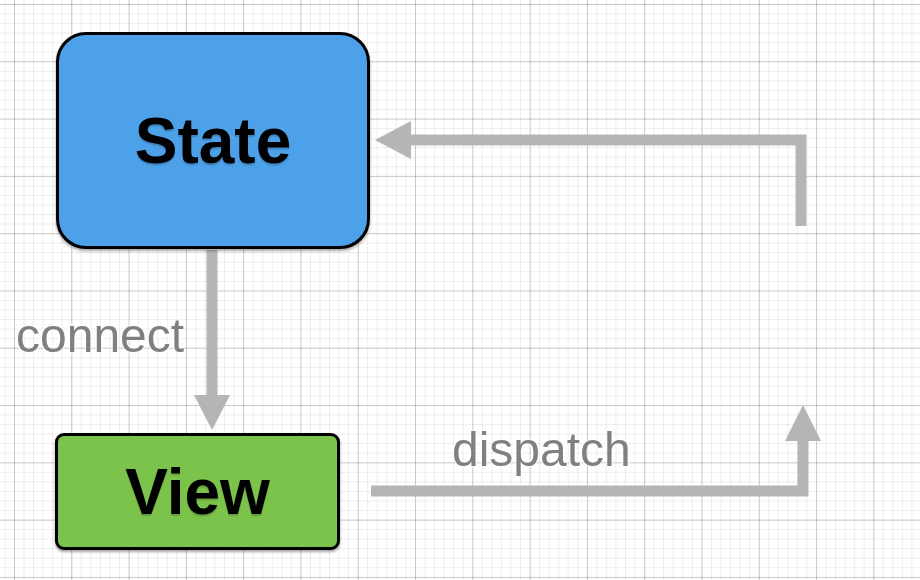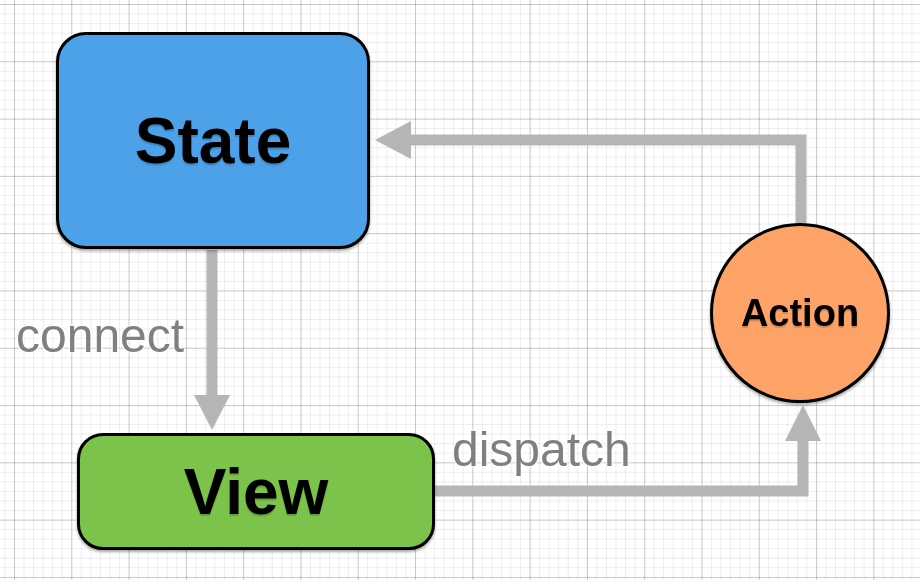--- a/index.html
+++ b/index.html
@@ -65,24 +65,23 @@
     left: 56px;
     top: 32px;
     width: 314px;
     height: 217px;
     border-radius: 30px;
   }
   .node-state .node-label { font-size: 64px; }
   .node-view {
     left: 55px;
     top: 433px;
-    width: 358px;
+    width: 285px;
     height: 117px;
-    border-radius: 26px;
-    margin-left: 22px;
+    border-radius: 9px;
   }
   .node-view .node-label { font-size: 64px; }
   .node-action {
     left: 710px;
     top: 223px;
     width: 180px;
     height: 180px;
     border-radius: 50%;
   }
   .node-action .node-label { font-size: 38px; }
@@ -123,21 +122,18 @@
   </svg>
 
   <div class="node node-state" style="background-color: rgb(76, 161, 233); border-color: rgb(0, 0, 0);">
     <span class="node-label">State</span>
   </div>
 
   <div class="node node-view" style="background-color: rgb(124, 195, 75); border-color: rgb(0, 0, 0);">
     <span class="node-label">View</span>
   </div>
 
-  <div class="node node-action" style="background-color: rgb(253, 163, 104); border-color: rgb(0, 0, 0);">
-    <span class="node-label">Action</span>
-  </div>
 
   <div class="edge-label edge-label-connect" style="color: rgb(128, 128, 128);">connect</div>
 
   <div class="edge-label edge-label-dispatch" style="color: rgb(128, 128, 128);">dispatch</div>
 
 </div>
 
 </body></html>

